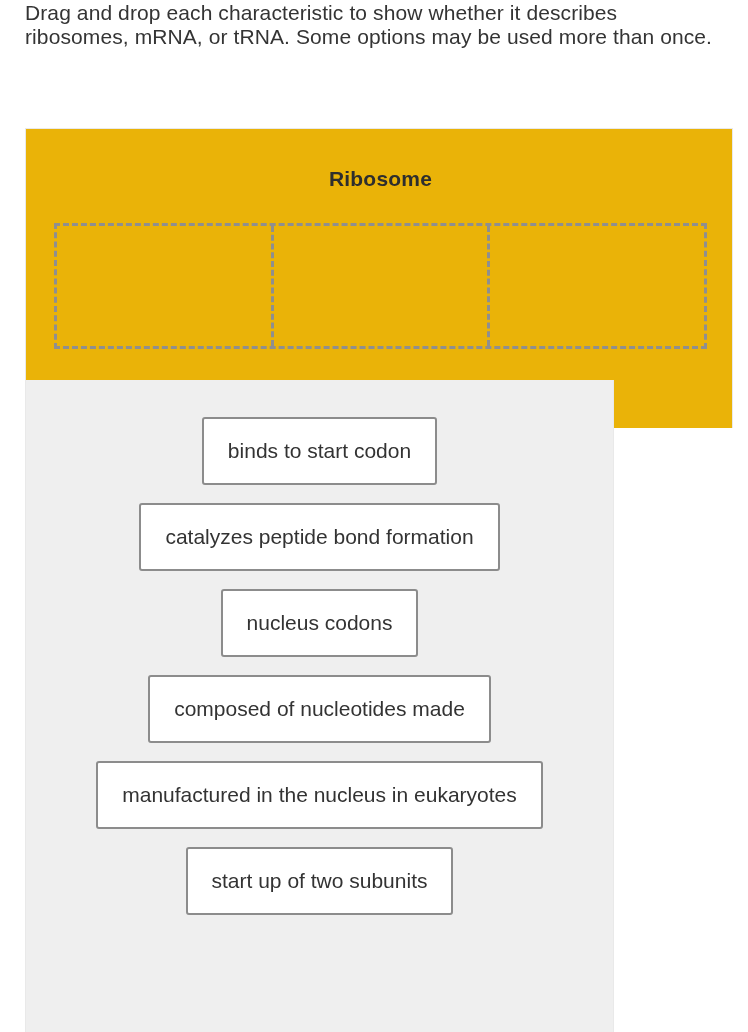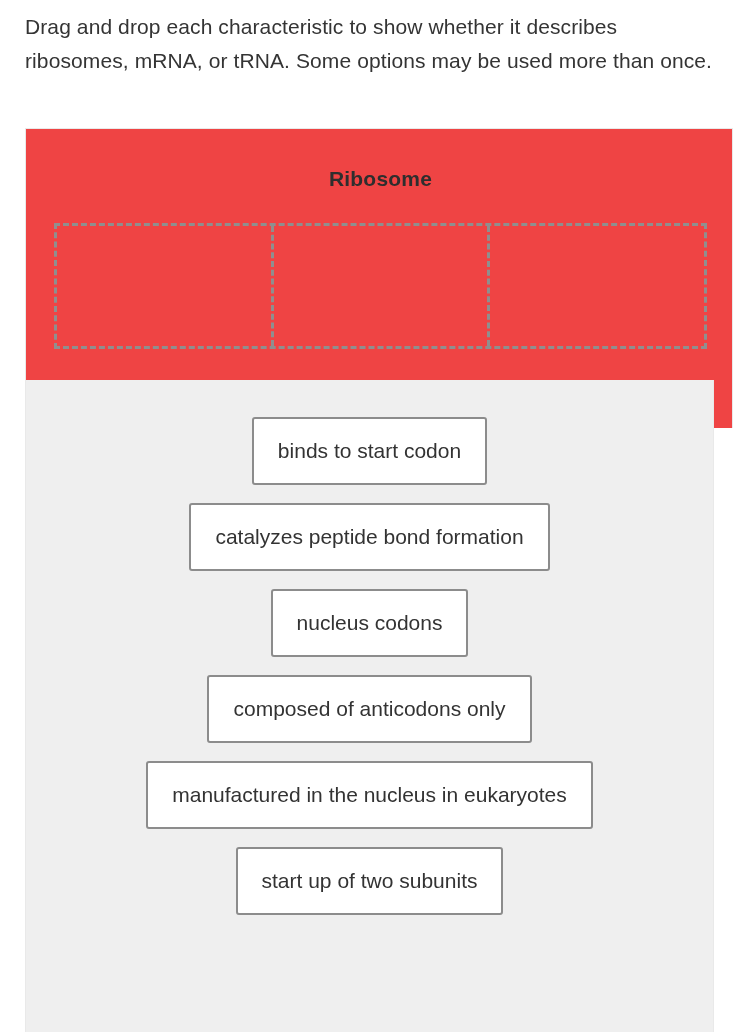--- a/index.html
+++ b/index.html
@@ -12,36 +12,36 @@
     background: #ffffff;
     font-family: "Liberation Sans", sans-serif;
     color: #333333;
     overflow: hidden;
   }
 
   
   #prompt {
     position: absolute;
     left: 25px;
-    top: 10px;
+    top: 1px;
     width: 690px;
     font-size: 21px;
-    line-height: 34px;
+    line-height: 24px;
     color: #343434;
     letter-spacing: 0.1px;
   }
 
   
   #categories-panel {
     position: absolute;
     left: 25px;
     top: 128px;
     width: 708px;
     height: 300px;
-    background: #ef4444;
+    background: #eab308;
     border: 1px solid #e9e9e9;
     border-bottom: none;
     box-sizing: border-box;
   }
 
   #category-headers {
     position: absolute;
     left: 28px;
     top: 38px;
     width: 653px;
@@ -73,21 +73,21 @@
   }
   .drop-zone:last-child {
     border-right: none;
   }
 
   
   #options-tray {
     position: absolute;
     left: 25px;
     top: 380px;
-    width: 689px;
+    width: 589px;
     height: 652px;
     background: #efefef;
     border-left: 1px solid #e9e9e9;
     border-right: 1px solid #e9e9e9;
     box-sizing: border-box;
     padding-top: 37px;
   }
 
   .option-chip {
     margin: 0 auto 18px auto;
@@ -124,16 +124,16 @@
     <div class="drop-zone"></div>
     <div class="drop-zone"></div>
   </div>
 
 </div>
 
 <div id="options-tray">
   <div class="option-chip">binds to start codon</div>
   <div class="option-chip">catalyzes peptide bond formation</div>
   <div class="option-chip">nucleus codons</div>
-  <div class="option-chip">composed of anticodons only</div>
+  <div class="option-chip">composed of nucleotides made</div>
   <div class="option-chip">manufactured in the nucleus in eukaryotes</div>
   <div class="option-chip">start up of two subunits</div>
 </div>
 
 </body></html>

